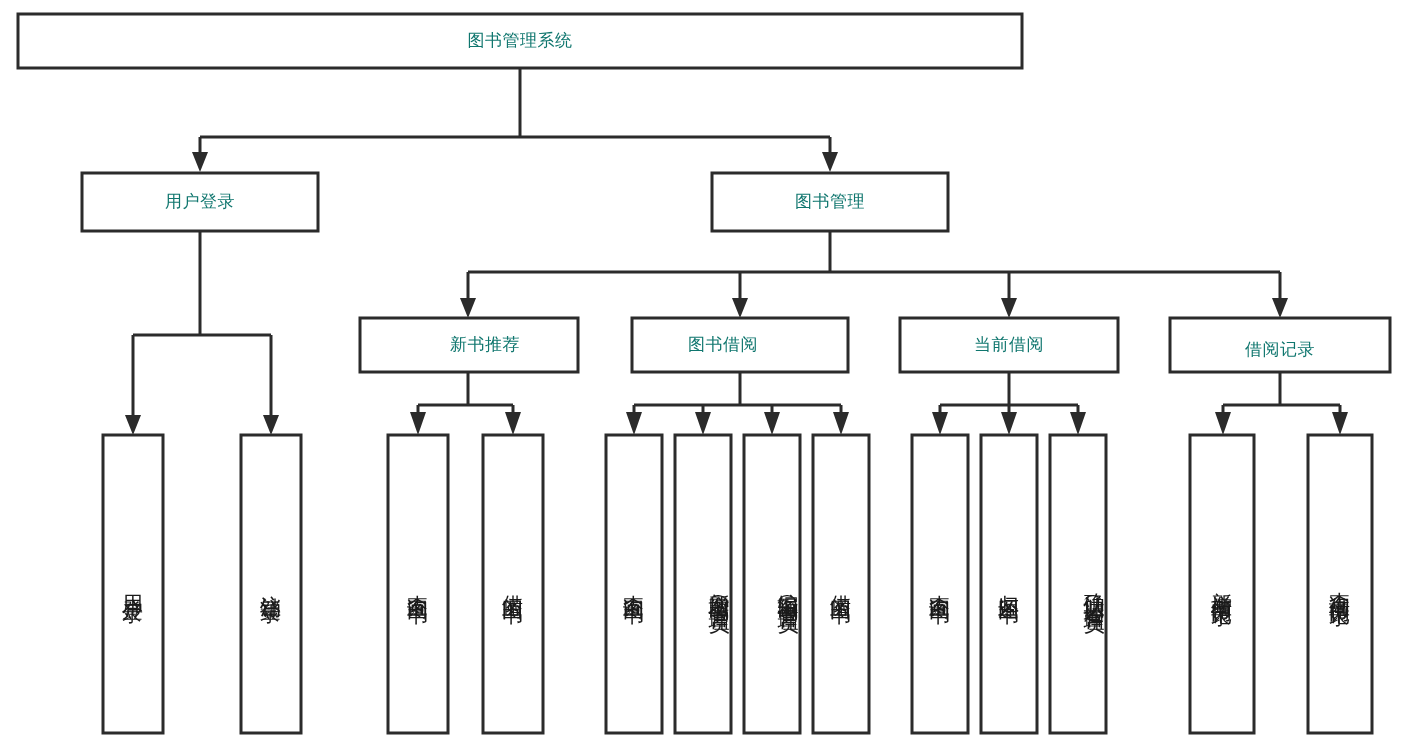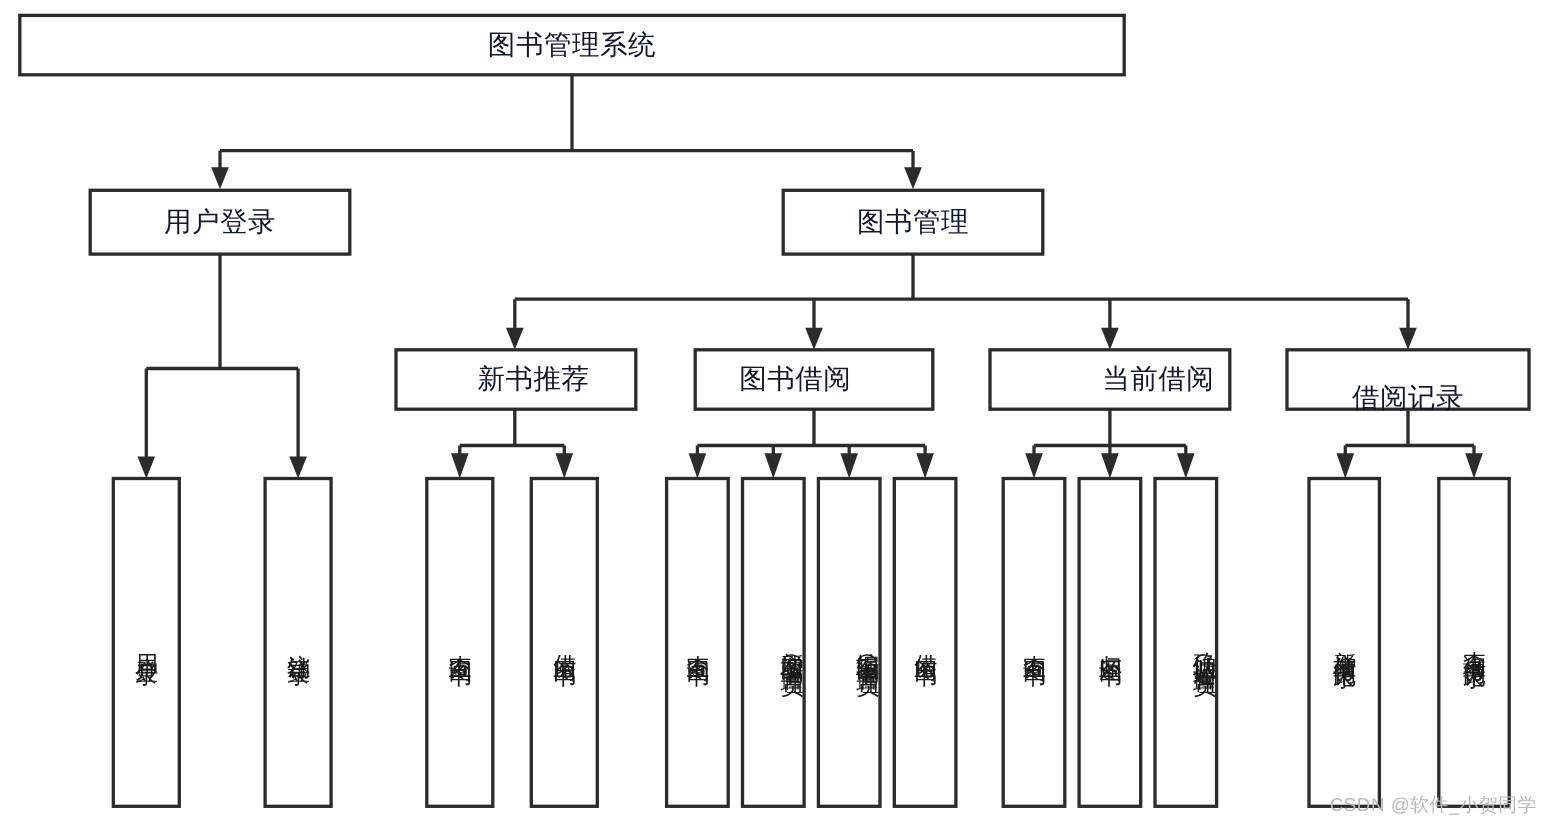--- a/index.html
+++ b/index.html
@@ -40,22 +40,22 @@
   .arrow-head {
     fill: #2b2b2b;
     stroke: none;
   }
   
   .node-label-h {
     position: absolute;
     display: flex;
     align-items: center;
     justify-content: center;
-    font-size: 25px;
-    color: #0f172a;
+    font-size: 17px;
+    color: #0f766e;
     letter-spacing: 0.5px;
     line-height: 1.2;
     text-align: center;
     white-space: nowrap;
     pointer-events: none;
   }
   
   .node-label-v {
     position: absolute;
     display: flex;
@@ -199,36 +199,35 @@
     <rect class="node-box" x="1308" y="435" width="64" height="298"></rect>
   </svg>
 
   <div class="node-label-h" style="left:18px; top:14px; width:1004px; height:54px;">图书管理系统</div>
 
   <div class="node-label-h" style="left:82px; top:173px; width:236px; height:58px;">用户登录</div>
   <div class="node-label-h" style="left:712px; top:173px; width:236px; height:58px;">图书管理</div>
 
   <div class="node-label-h" style="left:360px; top:318px; width:250px; height:54px;">新书推荐</div>
   <div class="node-label-h" style="left:632px; top:318px; width:182px; height:54px;">图书借阅</div>
-  <div class="node-label-h" style="left:900px; top:318px; width:218px; height:54px;padding-left:44px;">当前借阅</div>
-  <div class="node-label-h" style="left:1170px; top:318px; width:220px; height:64px;margin-top:12px;">借阅记录</div>
+  <div class="node-label-h" style="left:900px; top:318px; width:218px; height:54px;">当前借阅</div>
+  <div class="node-label-h" style="left:1170px; top:318px; width:220px; height:64px;">借阅记录</div>
 
   <div class="node-label-v" style="left:103px; top:435px; width:60px; height:298px;">用户登录</div>
   <div class="node-label-v" style="left:241px; top:435px; width:60px; height:298px;">注销登录</div>
 
   <div class="node-label-v" style="left:388px; top:435px; width:60px; height:298px;">查询图书</div>
   <div class="node-label-v" style="left:483px; top:435px; width:60px; height:298px;">借阅图书</div>
 
   <div class="node-label-v" style="left:606px; top:435px; width:56px; height:298px;">查询图书</div>
   <div class="node-label-v" style="left:675px; top:435px; width:56px; height:298px; align-items:flex-start; padding-top:10px; box-sizing:border-box;">新增图书（管理员）</div>
   <div class="node-label-v" style="left:744px; top:435px; width:56px; height:298px; align-items:flex-start; padding-top:10px; box-sizing:border-box;">编辑图书（管理员）</div>
   <div class="node-label-v" style="left:813px; top:435px; width:56px; height:298px;">借阅图书</div>
 
   <div class="node-label-v" style="left:912px; top:435px; width:56px; height:298px;">查询图书</div>
   <div class="node-label-v" style="left:981px; top:435px; width:56px; height:298px;">归还图书</div>
   <div class="node-label-v" style="left:1050px; top:435px; width:56px; height:298px; align-items:flex-start; padding-top:10px; box-sizing:border-box;">确认归还（管理员）</div>
 
   <div class="node-label-v" style="left:1190px; top:435px; width:64px; height:298px;">新增借阅记录</div>
   <div class="node-label-v" style="left:1308px; top:435px; width:64px; height:298px;">查询借阅记录</div>
 
-  <div id="watermark">CSDN @软件_小贺同学</div>
 
 </div>
 
 </body></html>

